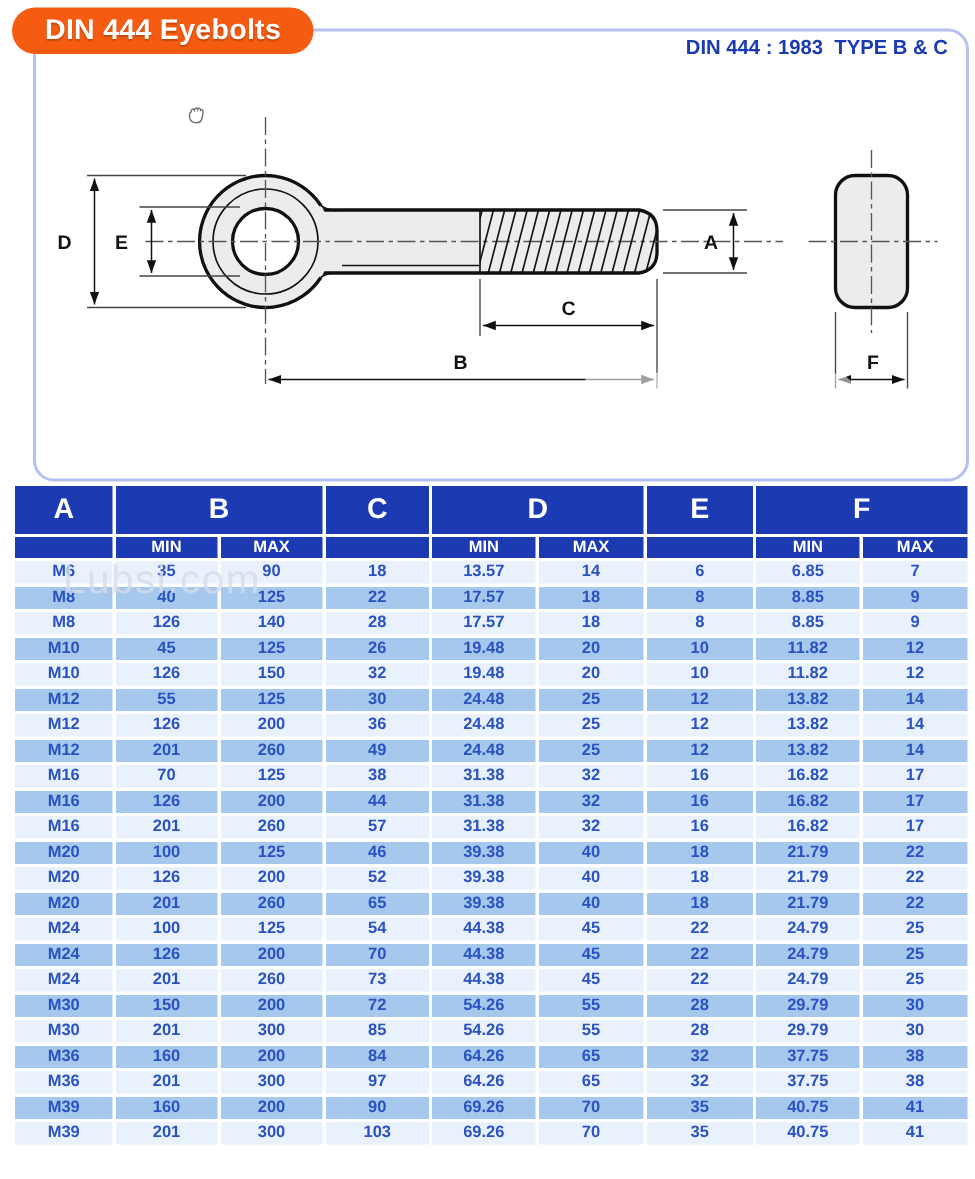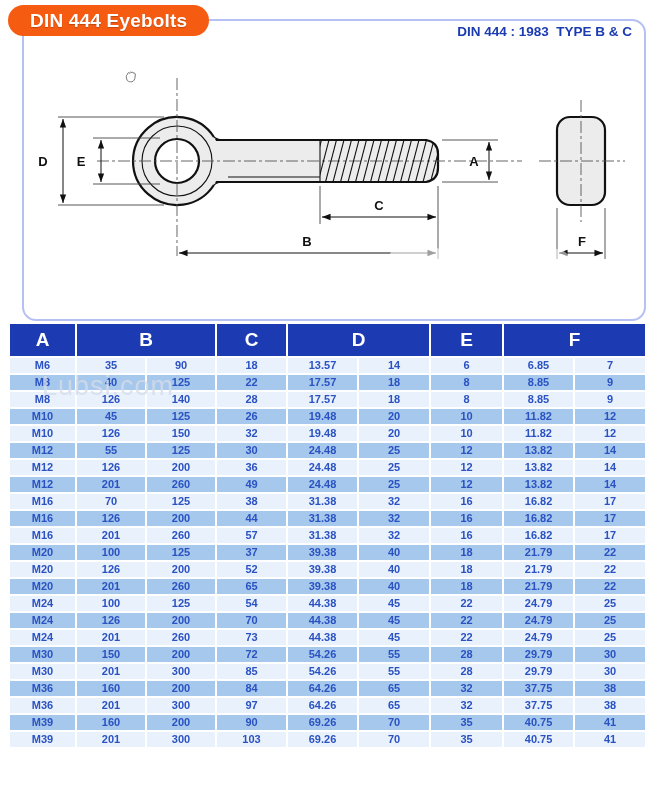--- a/index.html
+++ b/index.html
@@ -166,20 +166,31 @@
     </colgroup>
     <thead>
       <tr class="hrow1">
         <th>A</th>
         <th colspan="2">B</th>
         <th>C</th>
         <th colspan="2">D</th>
         <th>E</th>
         <th colspan="2">F</th>
       </tr>
+      <tr class="hrow2">
+        <th></th>
+        <th>MIN</th>
+        <th>MAX</th>
+        <th></th>
+        <th>MIN</th>
+        <th>MAX</th>
+        <th></th>
+        <th>MIN</th>
+        <th>MAX</th>
+      </tr>
     </thead>
     <tbody>
         <tr class="row-light">
           <td>M6</td>
           <td>35</td>
           <td>90</td>
           <td>18</td>
           <td>13.57</td>
           <td>14</td>
           <td>6</td>
@@ -293,21 +304,21 @@
           <td>31.38</td>
           <td>32</td>
           <td>16</td>
           <td>16.82</td>
           <td>17</td>
         </tr>
         <tr class="row-medium">
           <td>M20</td>
           <td>100</td>
           <td>125</td>
-          <td>37</td>
+          <td>46</td>
           <td>39.38</td>
           <td>40</td>
           <td>18</td>
           <td>21.79</td>
           <td>22</td>
         </tr>
         <tr class="row-light">
           <td>M20</td>
           <td>126</td>
           <td>200</td>

